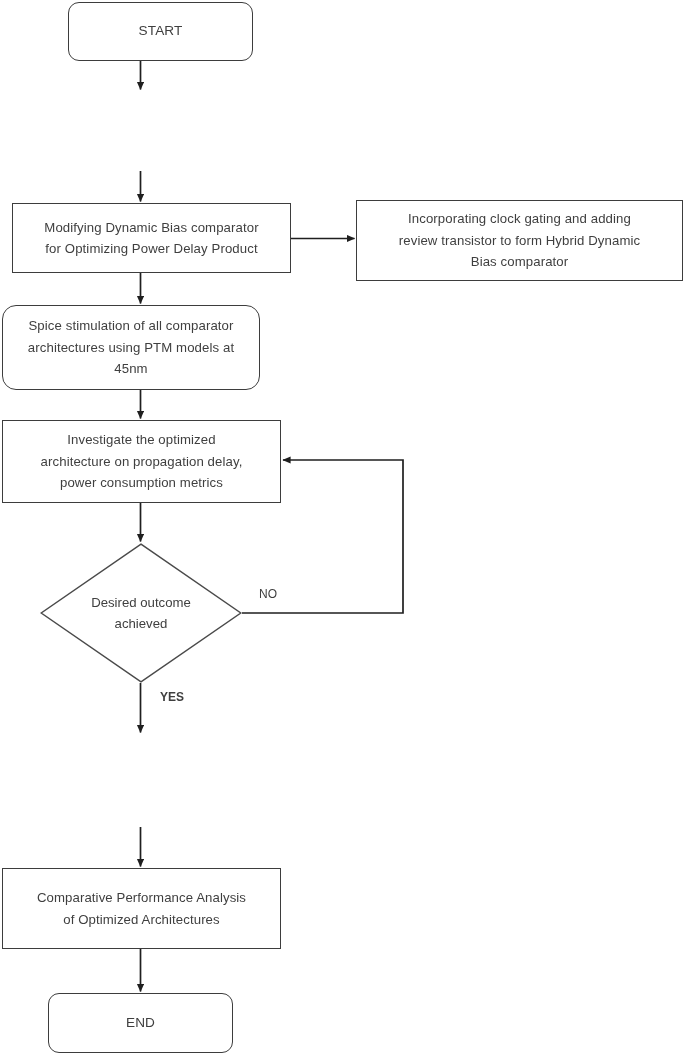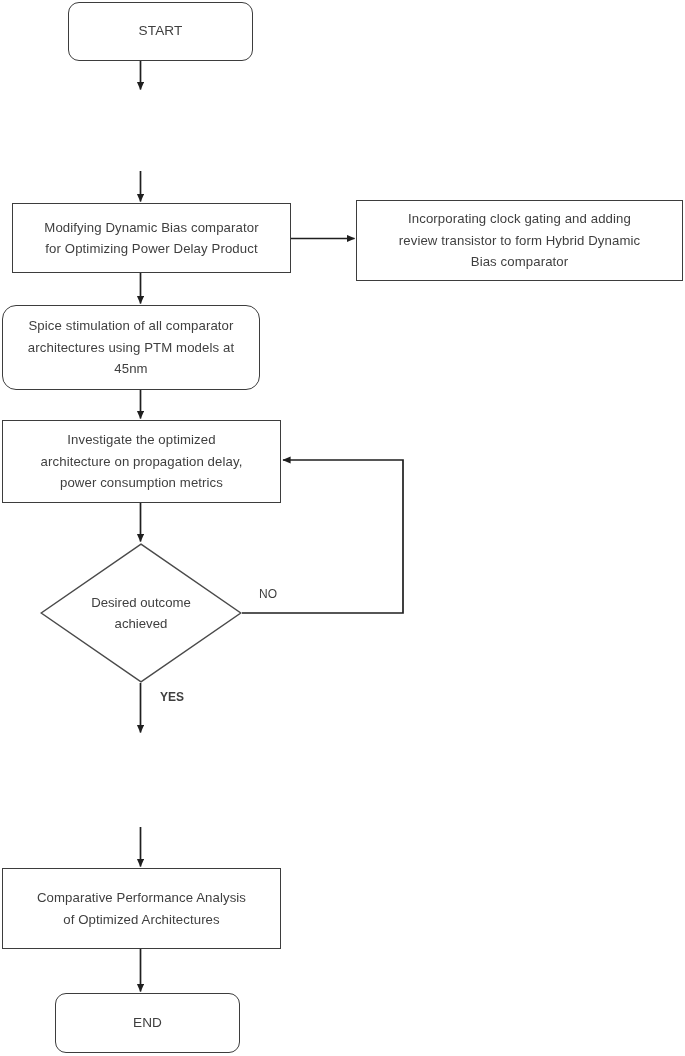--- a/index.html
+++ b/index.html
@@ -146,20 +146,20 @@
     <span class="diamond-label">Desired outcome
 achieved</span>
   </div>
 
 
   <div class="node" style="left:2px; top:868px; width:279px; height:81px;">
     <span class="node-text">Comparative Performance Analysis
 of Optimized Architectures</span>
   </div>
 
-  <div class="node terminator" style="left:55px; top:993px; width:185px; height:60px;">
+  <div class="node terminator" style="left:48px; top:993px; width:185px; height:60px;">
     <span class="node-text">END</span>
   </div>
 
   <span class="edge-label" style="left:259px; top:587px;">NO</span>
   <span class="edge-label" style="left:160px; top:690px;font-weight:bold;">YES</span>
 
 </div>
 
 </body></html>

